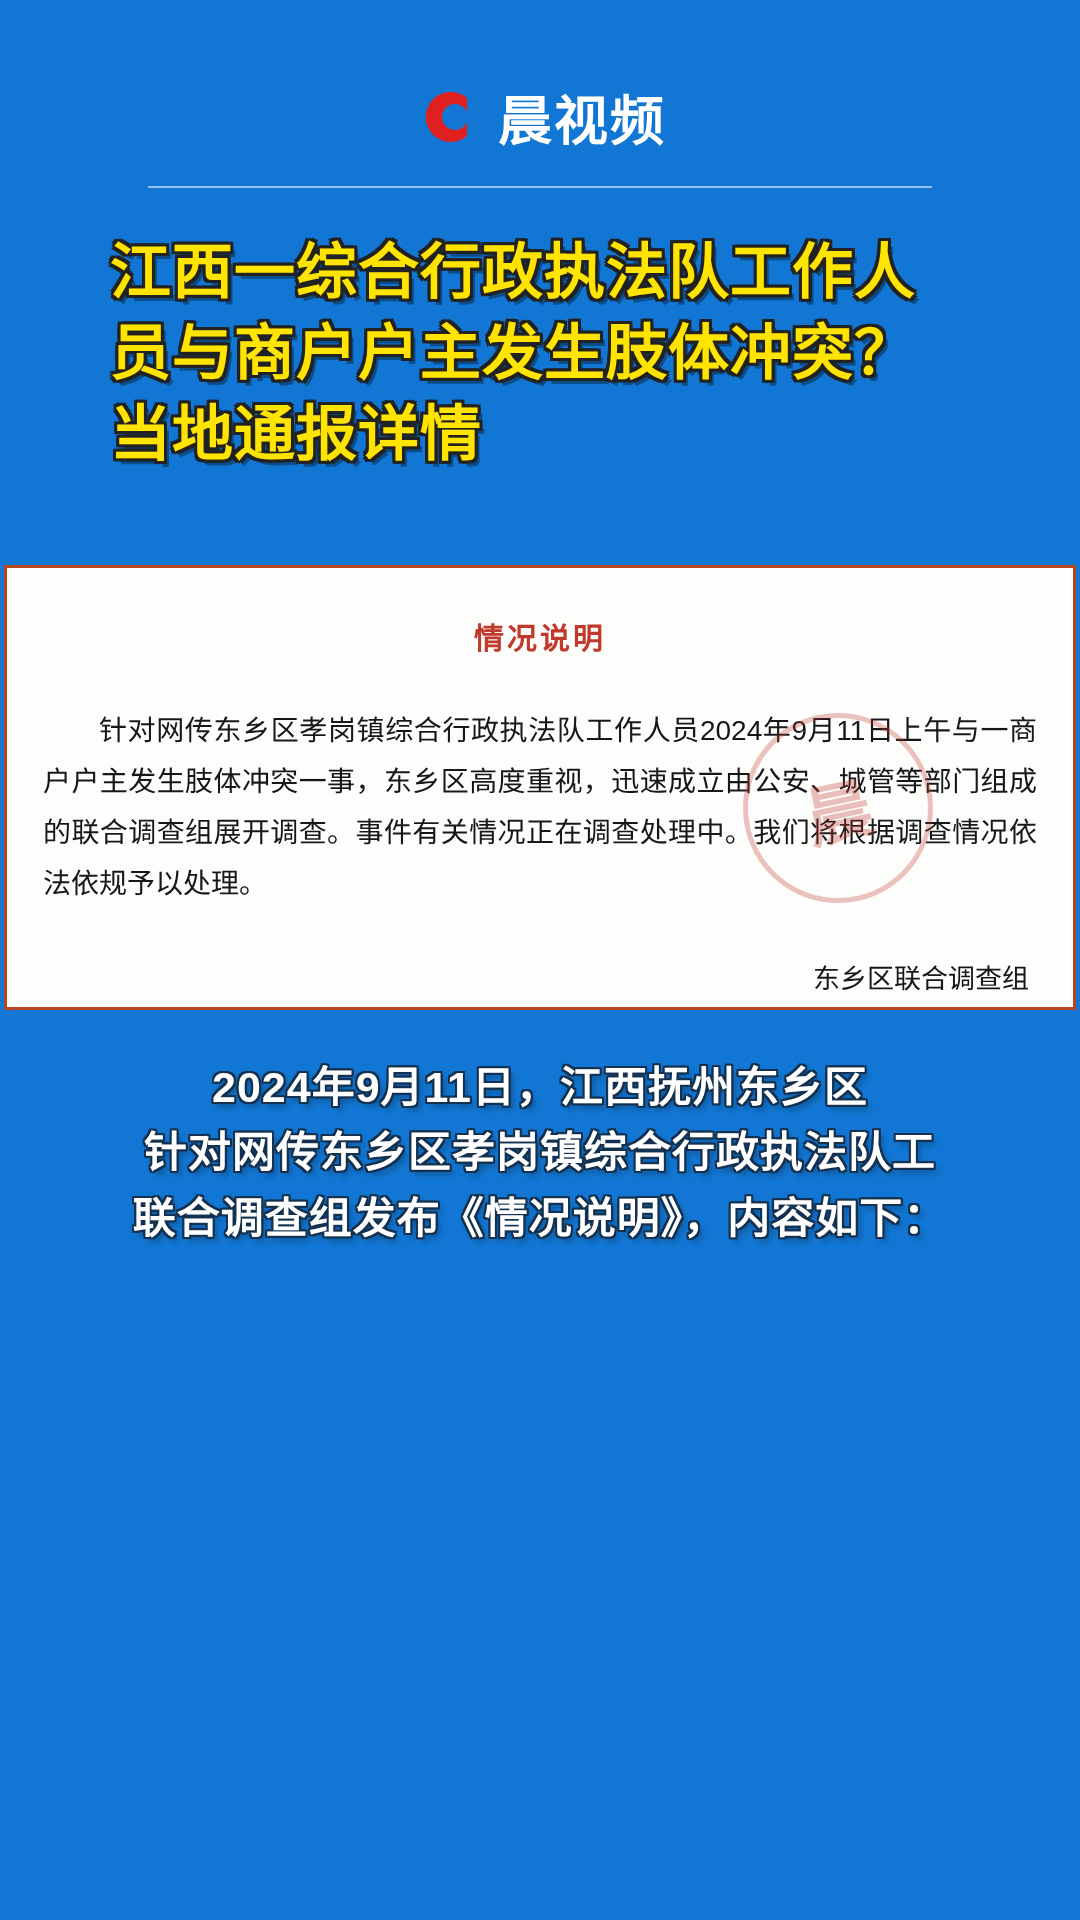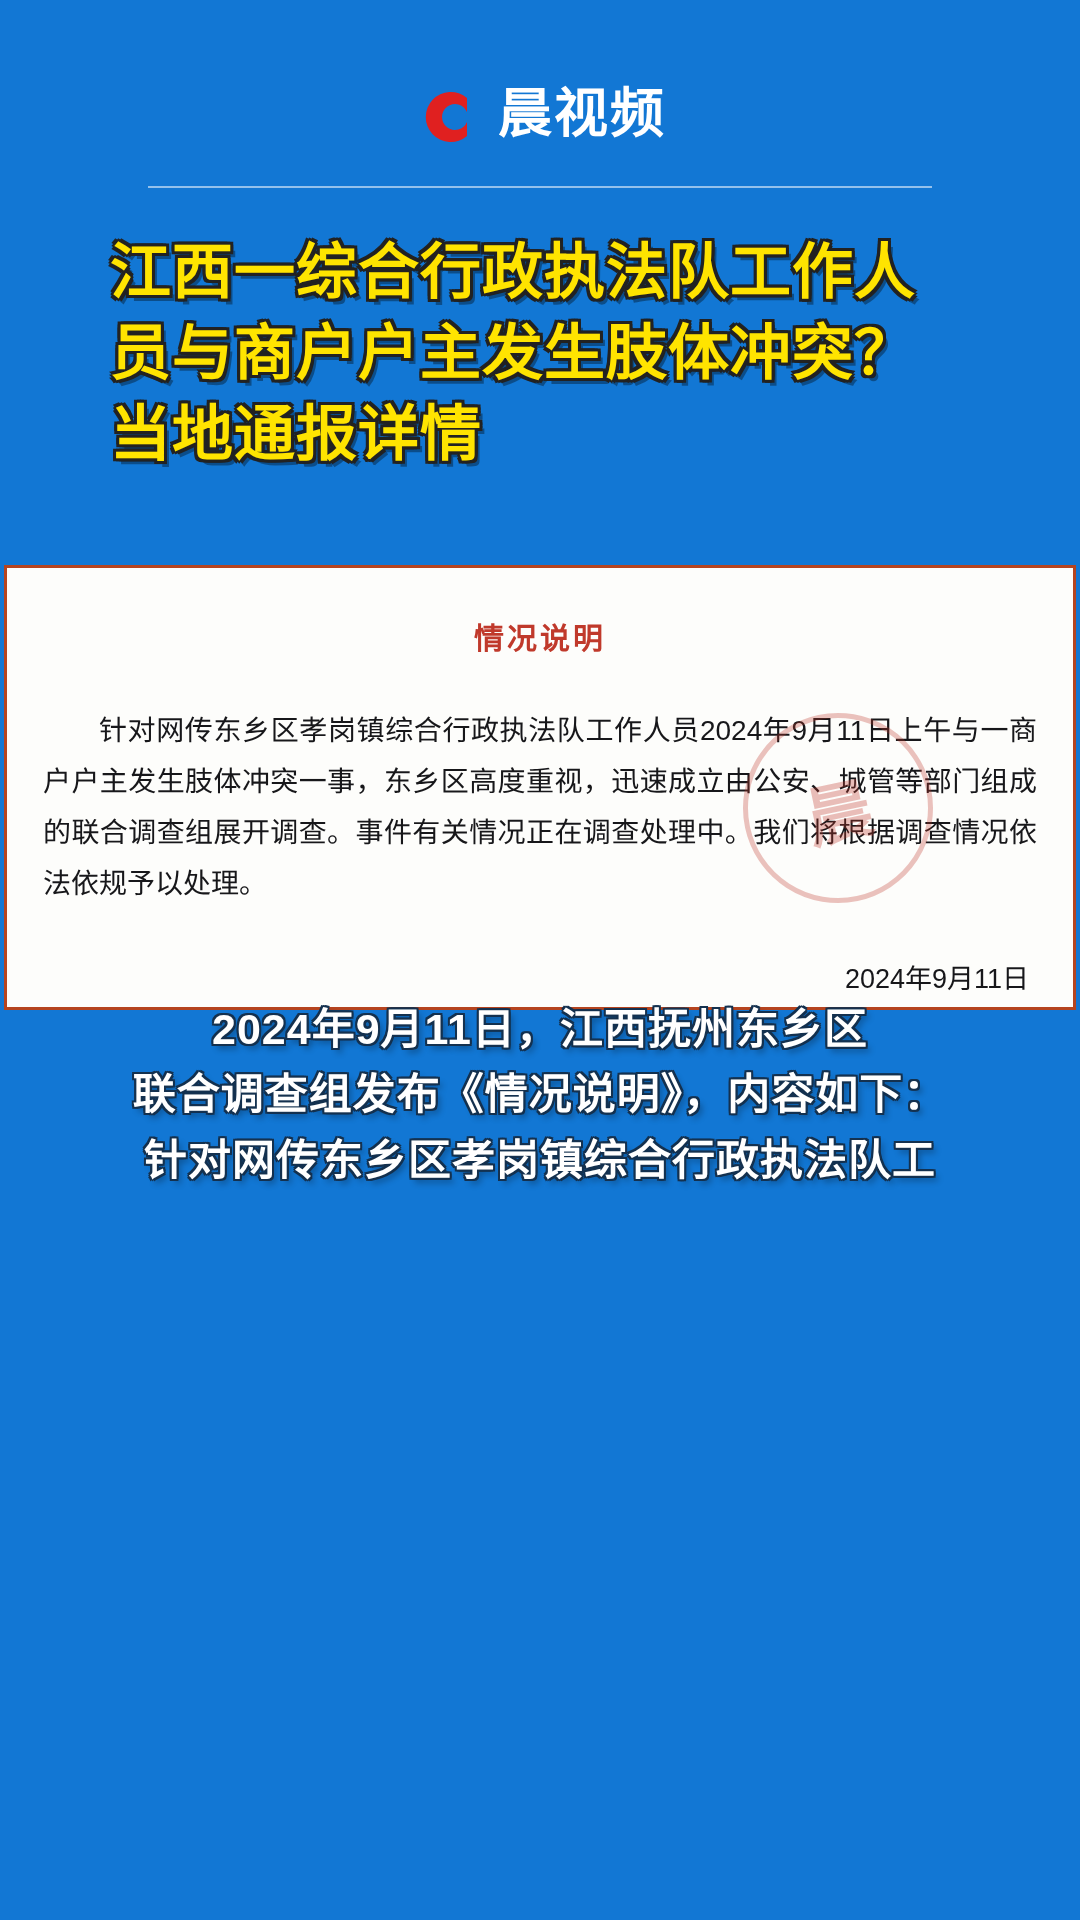--- a/index.html
+++ b/index.html
@@ -12,21 +12,21 @@
     font-family: "Liberation Sans", "DejaVu Sans", sans-serif;
     overflow: hidden;
     position: relative;
   }
 
   
   .brand {
     width: 100%;
     padding-top: 86px;
     display: flex;
-    align-items: flex-start;
+    align-items: flex-end;
     justify-content: center;
     gap: 22px;
   }
   .brand-mark {
     position: relative;
     width: 62px;
     height: 62px;
     flex: 0 0 auto;
   }
   .brand-mark svg { display: block; }
@@ -115,21 +115,21 @@
     font-size: 66px;
     font-weight: bold;
     transform: rotate(-12deg);
     pointer-events: none;
   }
 
   
   .caption {
     position: absolute;
     left: 0;
-    top: 997px;
+    top: 1055px;
     width: 1080px;
     text-align: center;
     color: #ffffff;
     font-size: 43px;
     font-weight: bold;
     line-height: 1.52;
     letter-spacing: 1px;
     text-shadow:
       2px 0 0 #14314f, -2px 0 0 #14314f, 0 2px 0 #14314f, 0 -2px 0 #14314f,
       2px 2px 0 #14314f, -2px 2px 0 #14314f, 2px -2px 0 #14314f, -2px -2px 0 #14314f,
@@ -150,21 +150,22 @@
 </div>
 <div class="brand-rule"></div>
 
 <h1 class="headline">江西一综合行政执法队工作人员与商户户主发生肢体冲突？当地通报详情</h1>
 
 <div class="doc-card">
   <div class="doc-title">情况说明</div>
   <div class="doc-seal">晨</div>
   <p class="doc-body">针对网传东乡区孝岗镇综合行政执法队工作人员2024年9月11日上午与一商户户主发生肢体冲突一事，东乡区高度重视，迅速成立由公安、城管等部门组成的联合调查组展开调查。事件有关情况正在调查处理中。我们将根据调查情况依法依规予以处理。</p>
   <div class="doc-sign">
+    <div>东乡区联合调查组</div>
     <div>2024年9月11日</div>
   </div>
 </div>
 
 <div class="caption">
   <span class="caption-line">2024年9月11日，江西抚州东乡区</span>
+  <span class="caption-line">针对网传东乡区孝岗镇综合行政执法队工</span>
   <span class="caption-line">联合调查组发布《情况说明》，内容如下：</span>
-  <span class="caption-line">针对网传东乡区孝岗镇综合行政执法队工</span>
 </div>
 
 </body></html>

